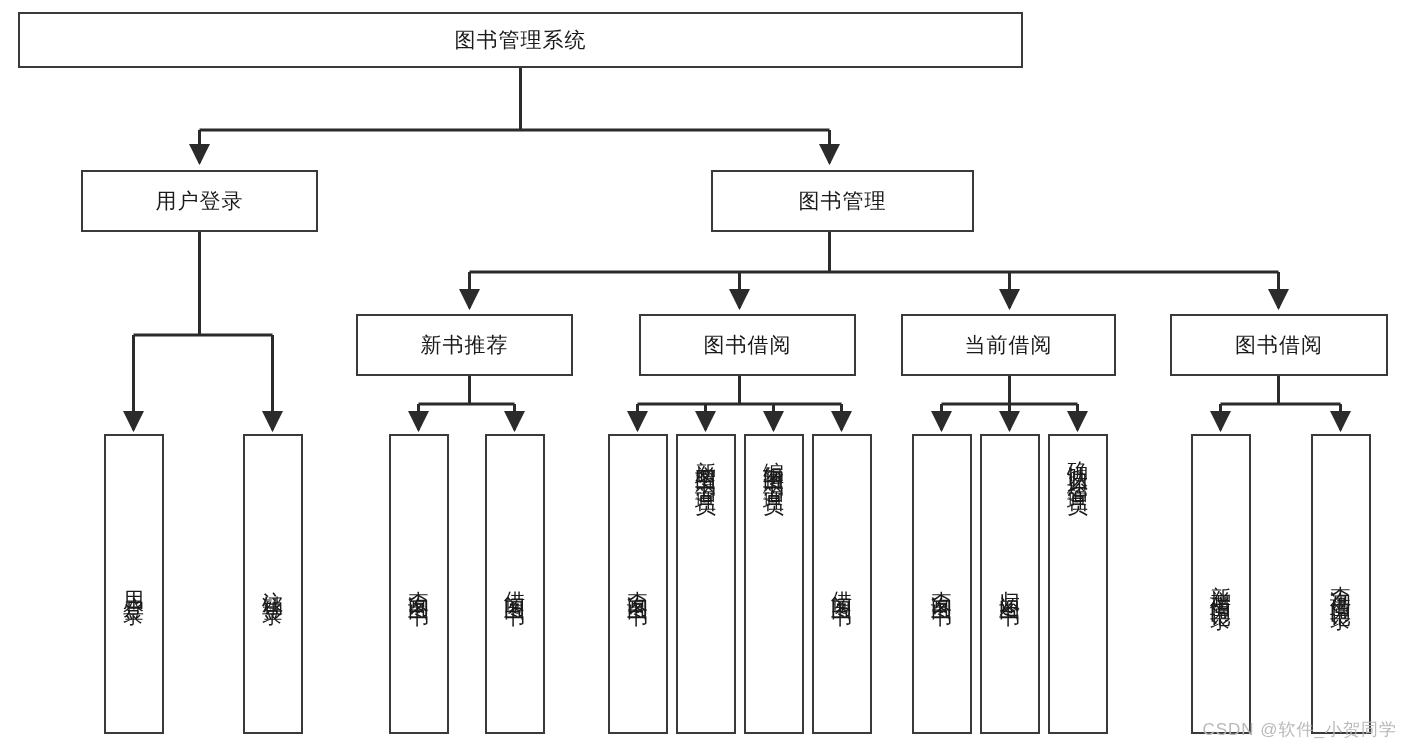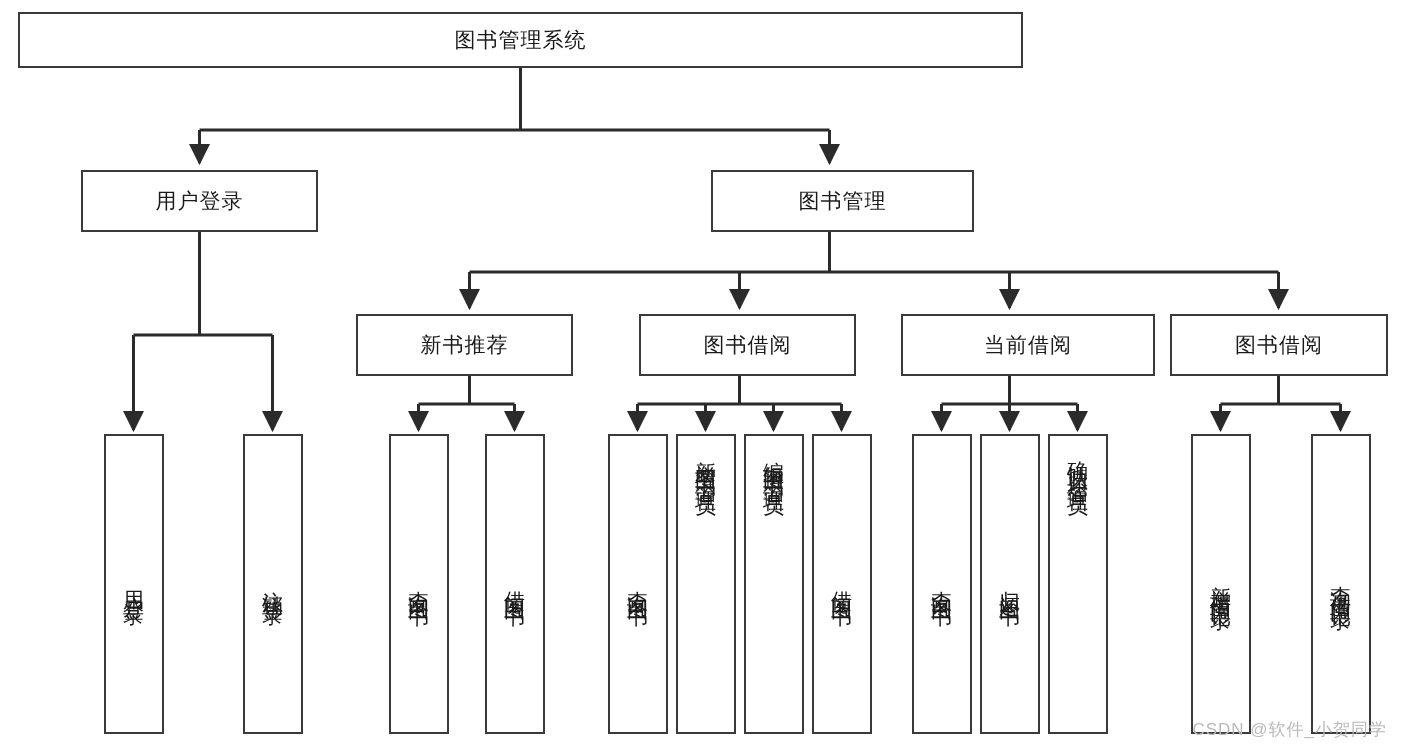--- a/index.html
+++ b/index.html
@@ -45,21 +45,21 @@
     line-height:1;
     white-space:nowrap;
     display:block;
   }
   .node.v.top-align{
     align-items:flex-start;
     padding-top:8px;
   }
   .watermark{
     position:absolute;
-    right:18px;
+    right:8px;
     bottom:6px;
     font-size:17px;
     color:#b9b9b9;
     letter-spacing:1px;
     z-index:3;
     white-space:nowrap;
     margin-top:36px;
   }
 </style>
 </head>
@@ -129,21 +129,21 @@
   <div class="node h" style="left:711px;top:170px;width:263px;height:62px;">
     <span>图书管理</span>
   </div>
 
   <div class="node h" style="left:356px;top:314px;width:217px;height:62px;">
     <span>新书推荐</span>
   </div>
   <div class="node h" style="left:639px;top:314px;width:217px;height:62px;">
     <span>图书借阅</span>
   </div>
-  <div class="node h" style="left:901px;top:314px;width:254px;height:62px;">
+  <div class="node h" style="left:901px;top:314px;width:215px;height:62px;">
     <span>当前借阅</span>
   </div>
   <div class="node h" style="left:1170px;top:314px;width:218px;height:62px;">
     <span>图书借阅</span>
   </div>
 
   <div class="node v" style="left:104px;top:434px;width:60px;height:300px;">
     <span class="vlabel">用户登录</span>
   </div>
   <div class="node v" style="left:243px;top:434px;width:60px;height:300px;">

